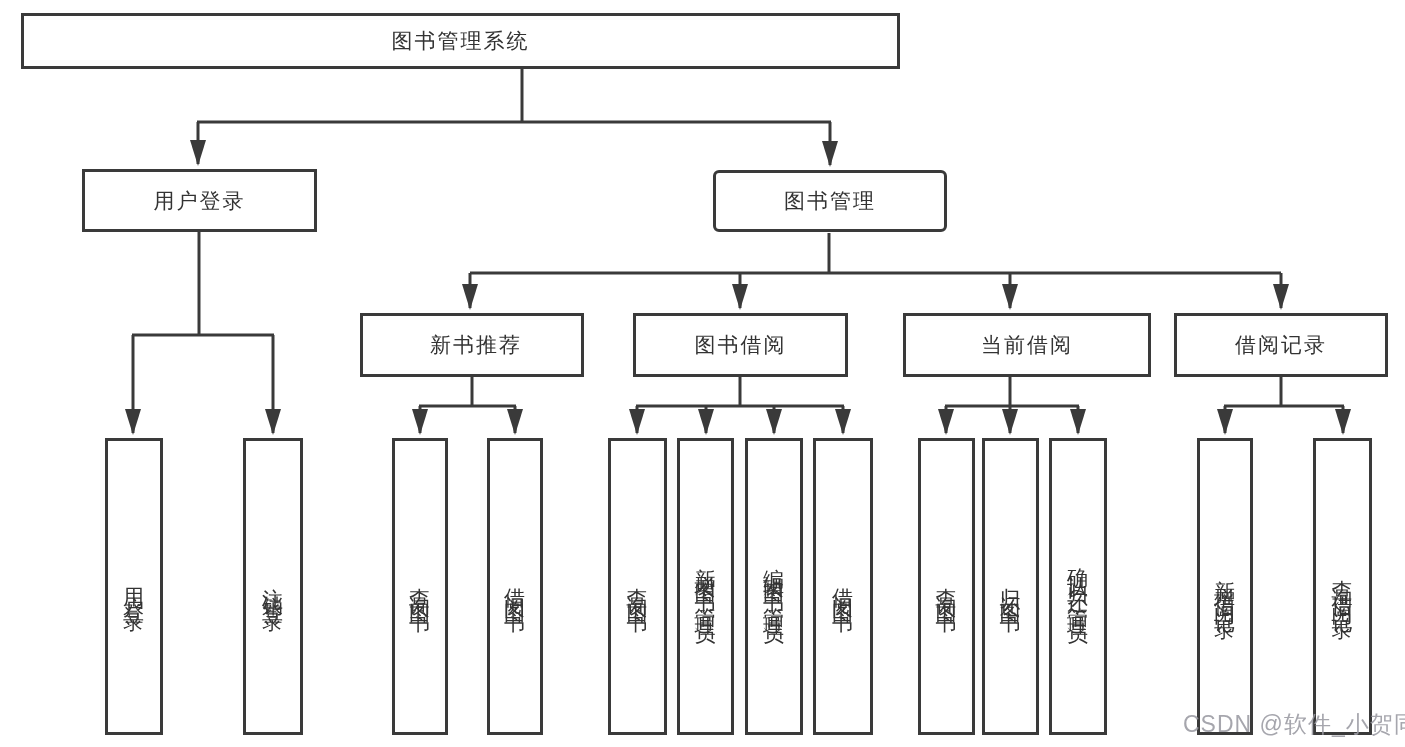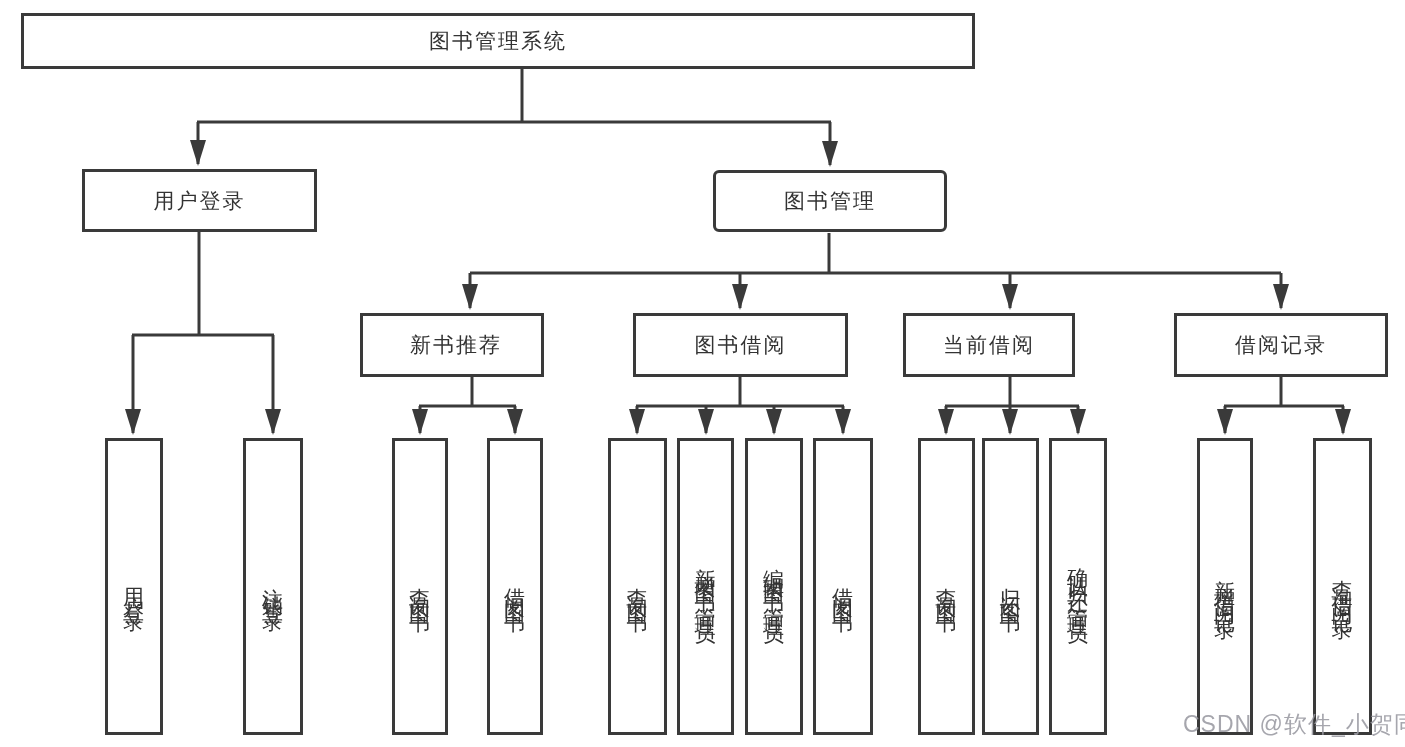--- a/index.html
+++ b/index.html
@@ -70,38 +70,38 @@
     <path d="M1010,406 L1010,433" marker-end="url(#arrow)"></path>
     <path d="M1078,406 L1078,433" marker-end="url(#arrow)"></path>
 
     <path d="M1281,377 L1281,407"></path>
     <path d="M1224,406 L1344,406"></path>
     <path d="M1225,406 L1225,433" marker-end="url(#arrow)"></path>
     <path d="M1343,406 L1343,433" marker-end="url(#arrow)"></path>
   </g>
 </svg>
 
-<div class="node" style="left:21px;top:13px;width:954px;height:56px;">
+<div class="node" style="left:21px;top:13px;width:879px;height:56px;">
   <span class="lbl">图书管理系统</span>
 </div>
 
 <div class="node" style="left:82px;top:169px;width:235px;height:63px;">
   <span class="lbl">用户登录</span>
 </div>
 <div class="node" style="left:713px;top:170px;width:234px;height:62px;border-radius:6px;">
   <span class="lbl">图书管理</span>
 </div>
 
-<div class="node" style="left:360px;top:313px;width:184px;height:64px;padding-left:8px;">
+<div class="node" style="left:360px;top:313px;width:224px;height:64px;padding-left:8px;">
   <span class="lbl">新书推荐</span>
 </div>
 <div class="node" style="left:633px;top:313px;width:215px;height:64px;">
   <span class="lbl">图书借阅</span>
 </div>
-<div class="node" style="left:903px;top:313px;width:172px;height:64px;">
+<div class="node" style="left:903px;top:313px;width:248px;height:64px;">
   <span class="lbl">当前借阅</span>
 </div>
 <div class="node" style="left:1174px;top:313px;width:214px;height:64px;">
   <span class="lbl">借阅记录</span>
 </div>
 
 <div class="node v" style="left:105px;top:438px;width:58px;height:297px;">
   <span class="lbl">用户登录</span>
 </div>
 <div class="node v" style="left:243px;top:438px;width:60px;height:297px;">

